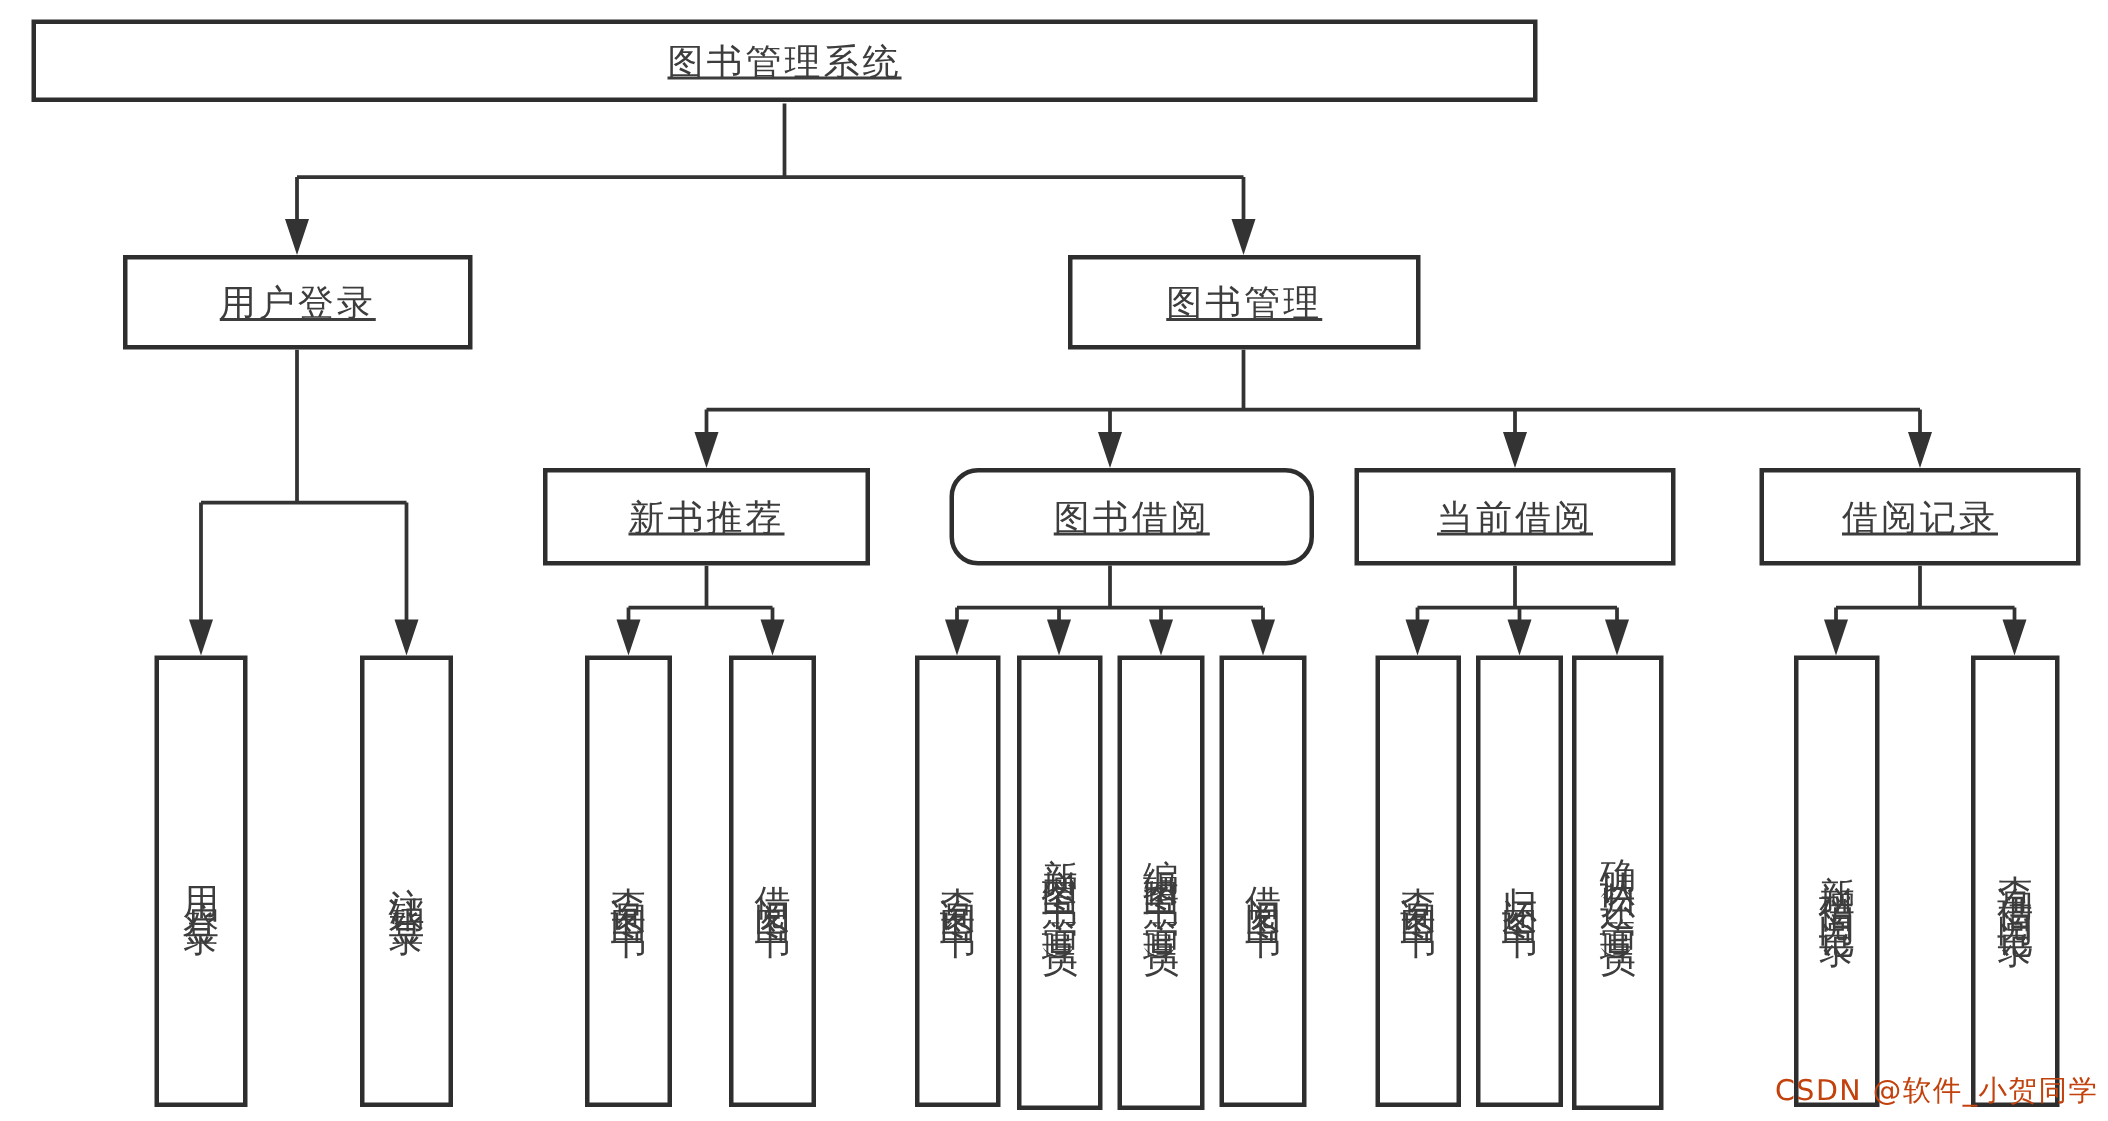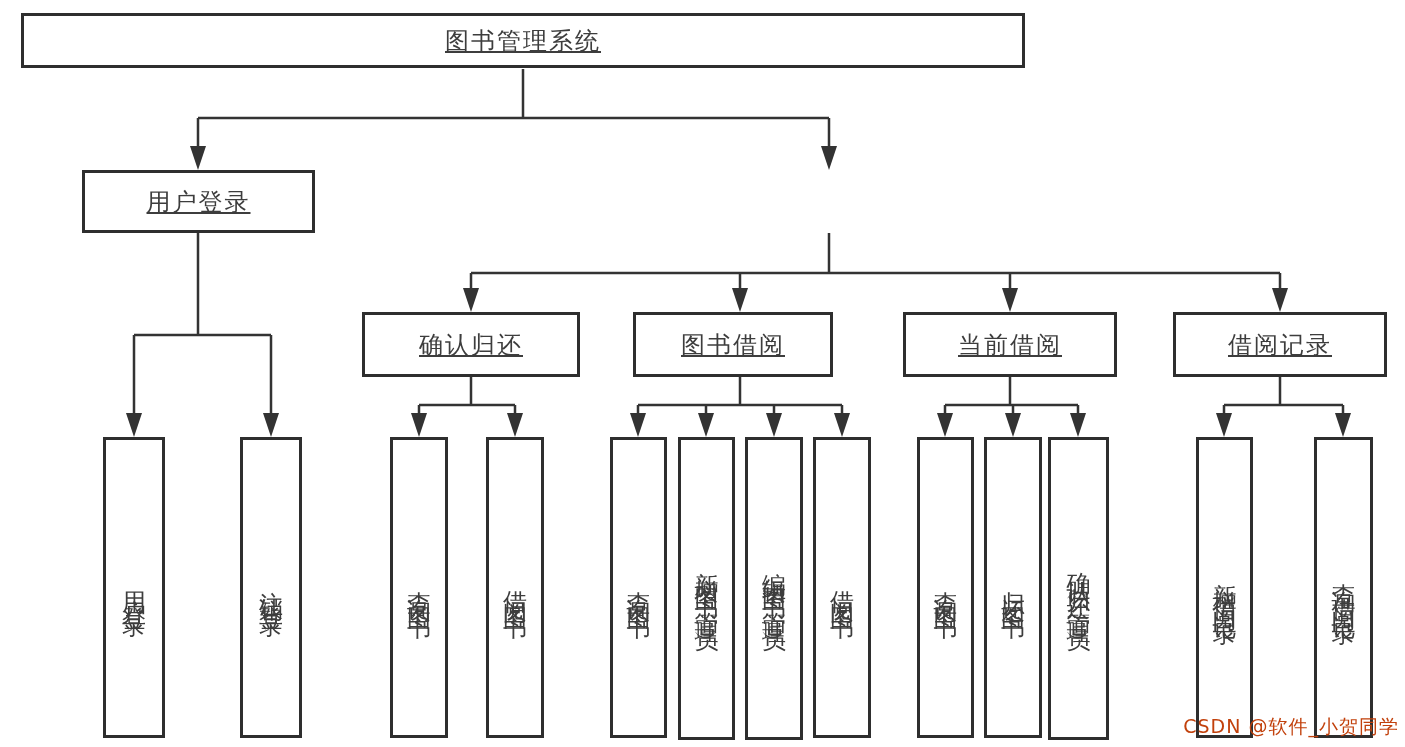--- a/index.html
+++ b/index.html
@@ -92,23 +92,24 @@
       <polygon points="1005,413 1021,413 1013,437"></polygon>
       <polygon points="1070,413 1086,413 1078,437"></polygon>
       <polygon points="1216,413 1232,413 1224,437"></polygon>
       <polygon points="1335,413 1351,413 1343,437"></polygon>
     </g>
   </svg>
 
   <div class="box h-box" style="left:21px; top:13px; width:1004px; height:55px;">图书管理系统</div>
 
   <div class="box h-box" style="left:82px; top:170px; width:233px; height:63px;">用户登录</div>
+  <div class="box h-box" style="left:712px; top:170px; width:235px; height:63px;">图书管理</div>
 
-  <div class="box h-box" style="left:362px; top:312px; width:218px; height:65px;">确认归还</div>
-  <div class="box h-box" style="left:633px; top:312px; width:200px; height:65px;">图书借阅</div>
+  <div class="box h-box" style="left:362px; top:312px; width:218px; height:65px;">新书推荐</div>
+  <div class="box h-box" style="left:633px; top:312px; width:243px; height:65px;border-radius:19px;">图书借阅</div>
   <div class="box h-box" style="left:903px; top:312px; width:214px; height:65px;">当前借阅</div>
   <div class="box h-box" style="left:1173px; top:312px; width:214px; height:65px;">借阅记录</div>
 
   <div class="box v-box" style="left:103px; top:437px; width:62px; height:301px;">用户登录</div>
   <div class="box v-box" style="left:240px; top:437px; width:62px; height:301px;">注销登录</div>
 
   <div class="box v-box" style="left:390px; top:437px; width:58px; height:301px;">查询图书</div>
   <div class="box v-box" style="left:486px; top:437px; width:58px; height:301px;">借阅图书</div>
 
   <div class="box v-box" style="left:610px; top:437px; width:57px; height:301px;">查询图书</div>

